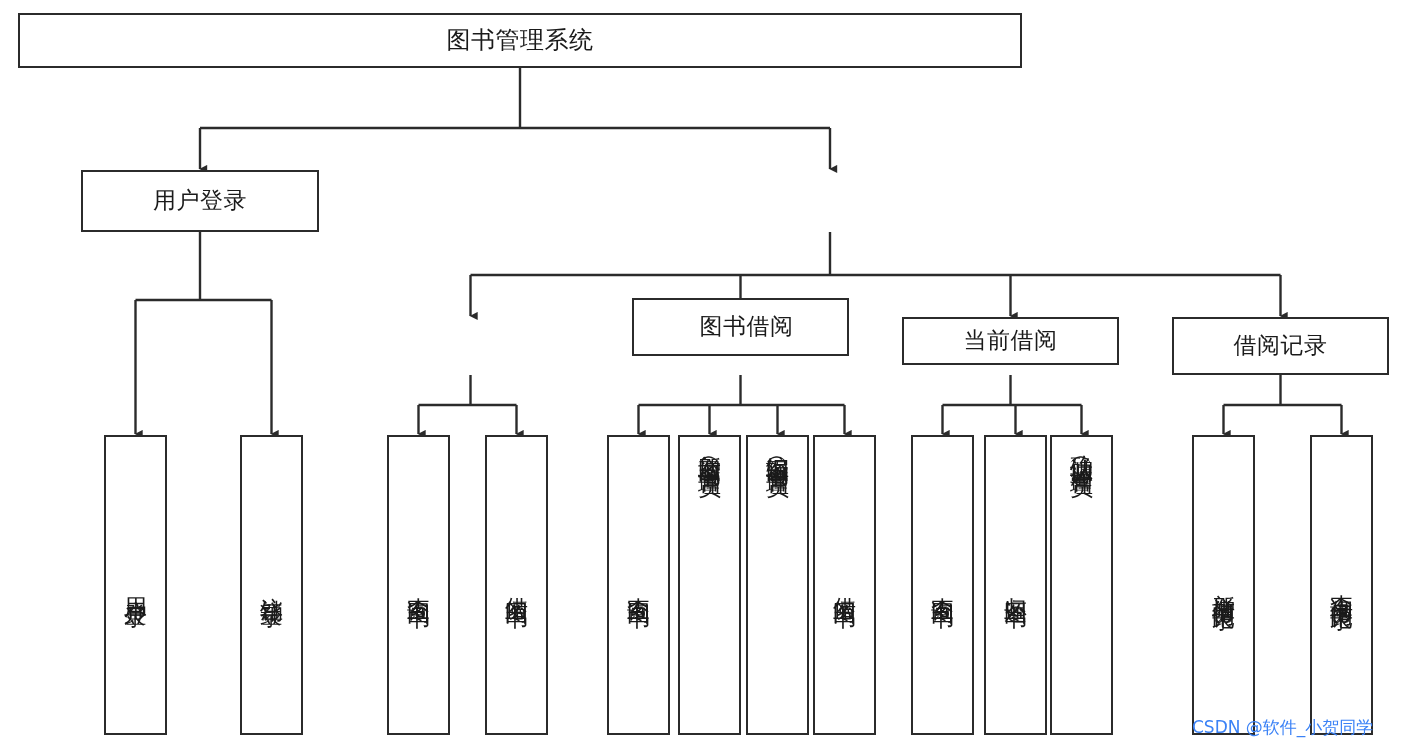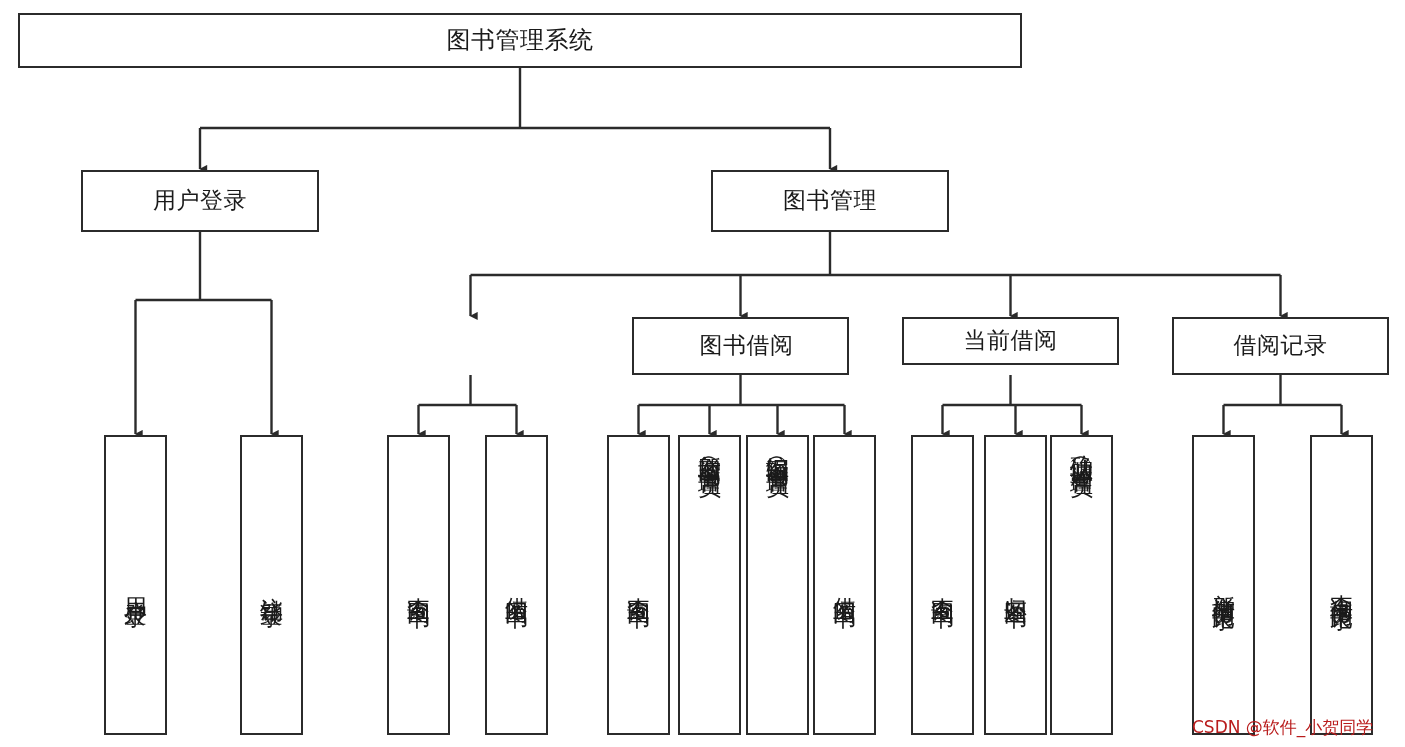--- a/index.html
+++ b/index.html
@@ -67,21 +67,21 @@
   }
   .node.vert.center-v {
     align-items: center;
   }
   .node.vert.top-v {
     align-items: flex-start;
   }
   .watermark {
     position: absolute;
     font-size: 17px;
-    color: #b91c1c;
+    color: #3b82f6;
     white-space: nowrap;
     z-index: 3;
     font-family: "DejaVu Sans", "Liberation Sans", sans-serif;
   }
 </style>
 </head>
 <body>
 
 <div id="diagram-root">
 
@@ -129,26 +129,23 @@
   </svg>
 
   <div class="node horiz root" style="left:18px; top:13px; width:1004px; height:55px;">
     <span class="node-label">图书管理系统</span>
   </div>
 
   <div class="node horiz" style="left:81px; top:170px; width:238px; height:62px;">
     <span class="node-label">用户登录</span>
   </div>
 
-  <div class="node horiz" style="left:711px; top:170px; width:238px; height:62px;">
-    <span class="node-label">图书管理</span>
-  </div>
-
-
-  <div class="node horiz" style="left:632px; top:317px; width:217px; height:58px;padding-left:12px;">
+
+
+  <div class="node horiz" style="left:632px; top:298px; width:217px; height:58px;padding-left:12px;">
     <span class="node-label">图书借阅</span>
   </div>
 
   <div class="node horiz" style="left:902px; top:317px; width:217px; height:48px;">
     <span class="node-label">当前借阅</span>
   </div>
 
   <div class="node horiz" style="left:1172px; top:317px; width:217px; height:58px;">
     <span class="node-label">借阅记录</span>
   </div>

